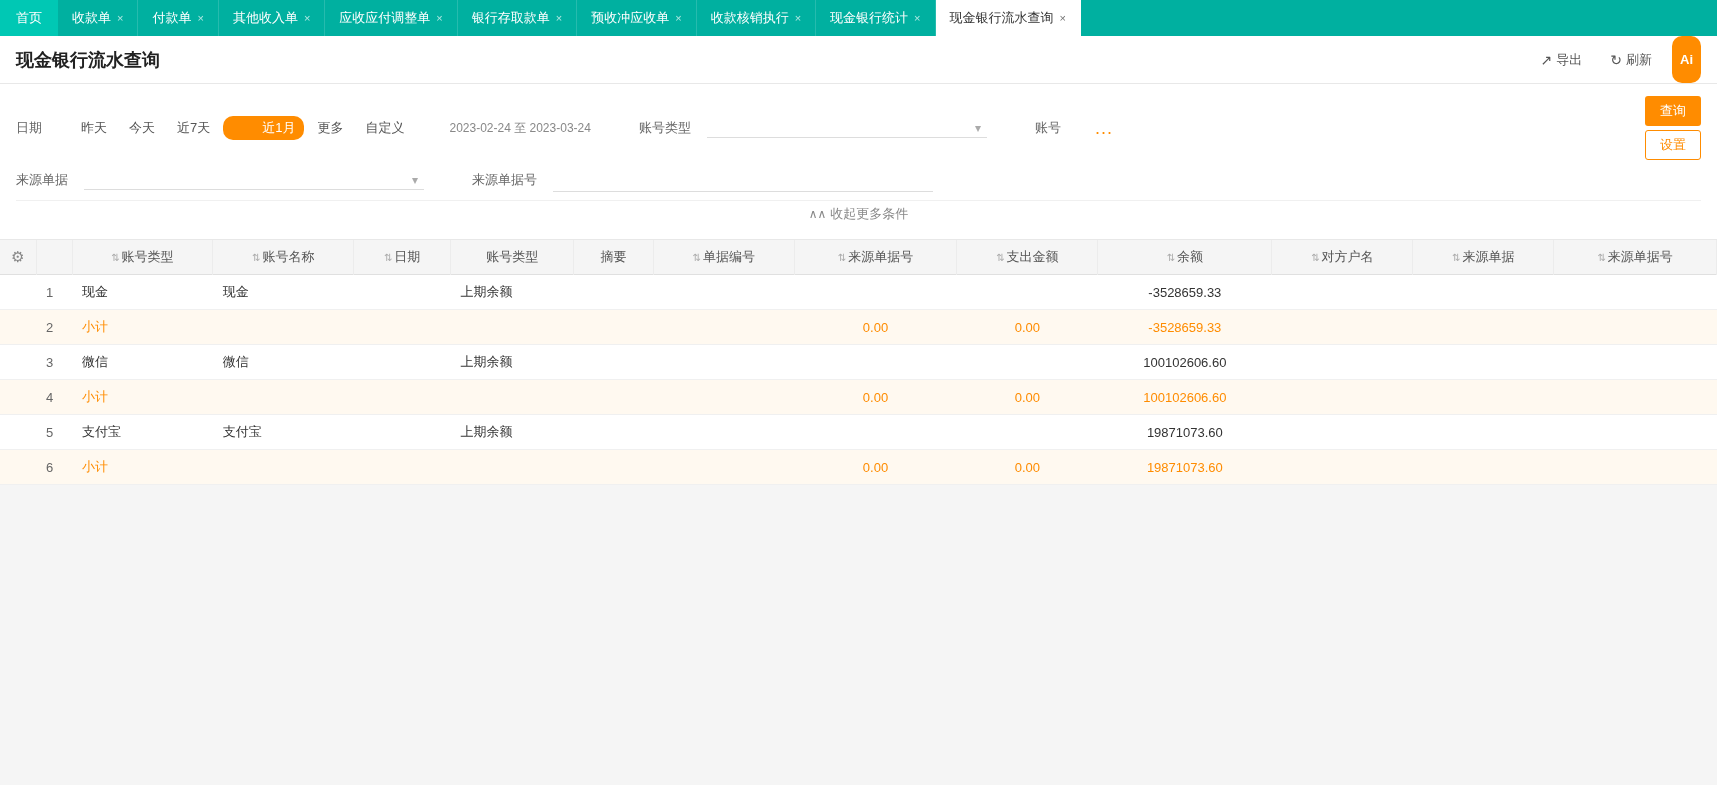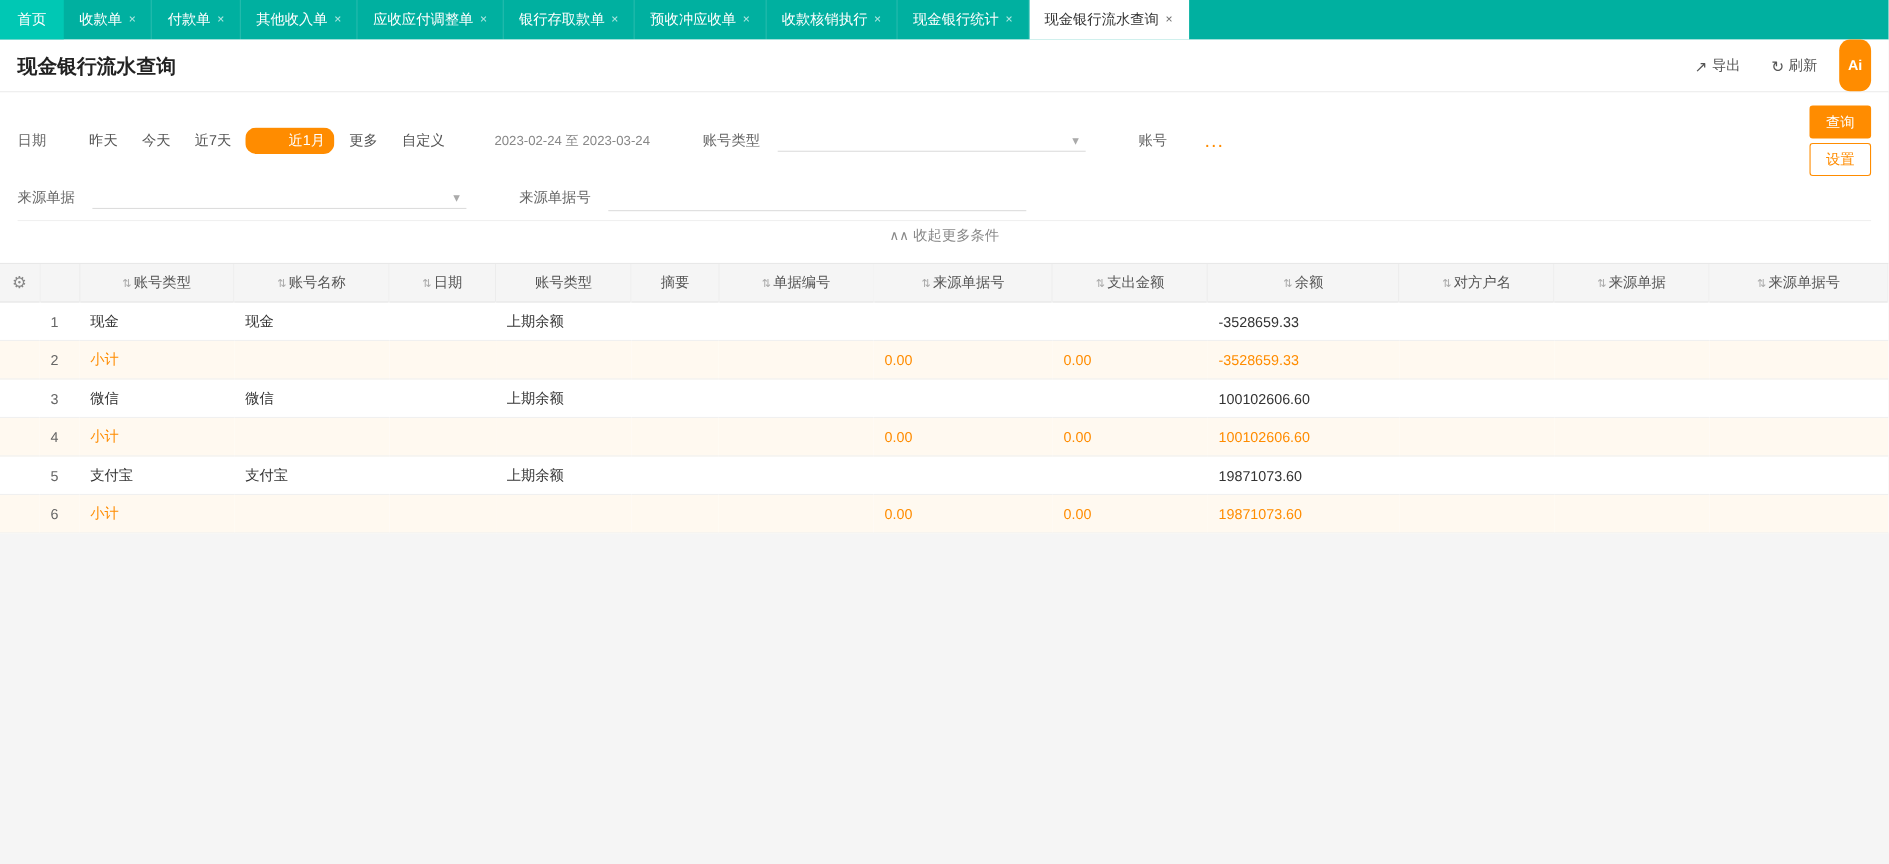--- a/index.html
+++ b/index.html
@@ -226,21 +226,21 @@
     }
     tbody tr.subtotal-row {
       background: #fff9f0;
     }
     tbody td {
       padding: 8px 10px;
       color: #333;
       white-space: nowrap;
     }
     .td-number { color: #666; }
-    .td-right { text-align: left; }
+    .td-right { text-align: center; }
 
     .gear-icon { font-size: 15px; color: #888; cursor: pointer; }
   </style>
 </head>
 <body>
 
 <div class="nav-bar">
   <div class="nav-home">
     <span>首页</span>
   </div>

